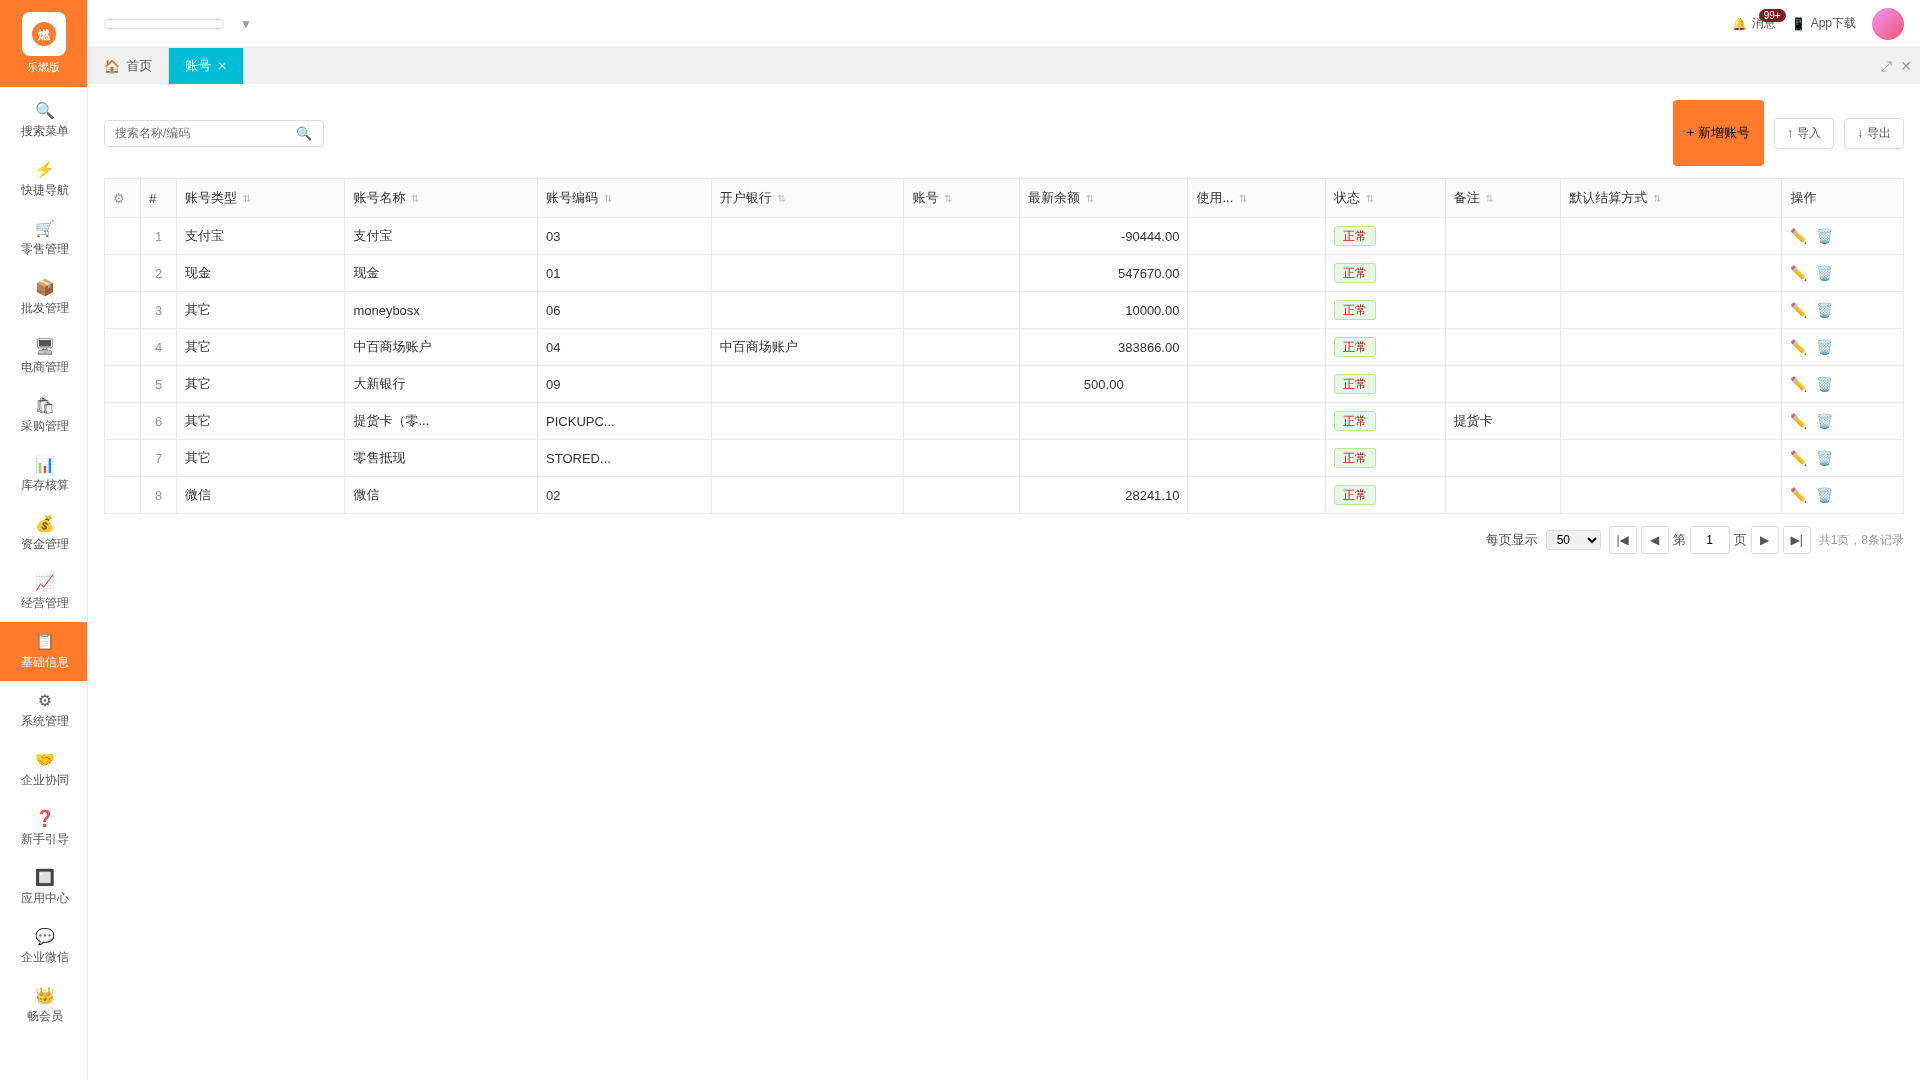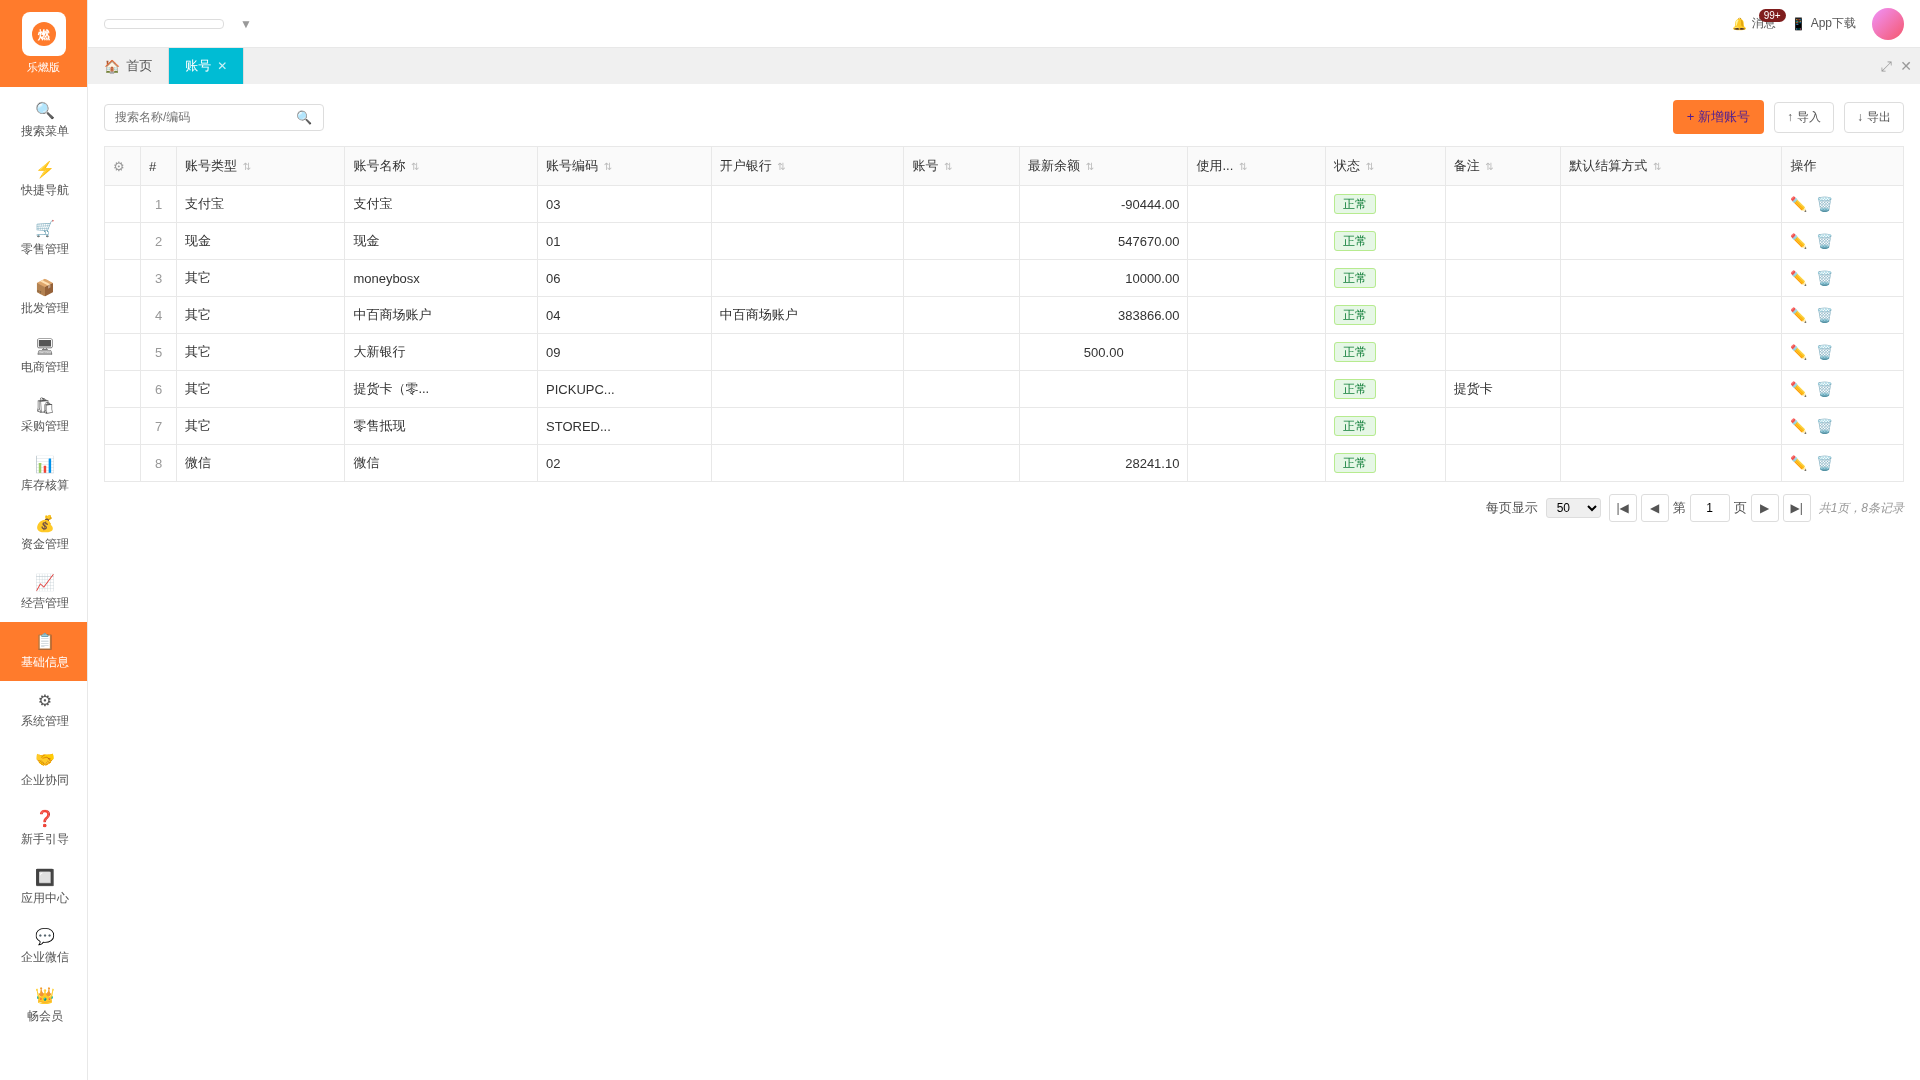--- a/index.html
+++ b/index.html
@@ -192,24 +192,24 @@
       width: 100%;
     }
     .search-icon { color: #ccc; }
     .toolbar-actions {
       display: flex;
       align-items: center;
       gap: 10px;
     }
     .btn-primary {
       background: #ff7b2c;
-      color: #4c1d95;
+      color: #000000;
       border: none;
       border-radius: 4px;
-      padding: 8px 14px;
+      padding: 24px 14px;
       font-size: 13px;
       cursor: pointer;
       display: flex;
       align-items: center;
       gap: 4px;
     }
     .btn-secondary {
       background: #fff;
       color: #555;
       border: 1px solid #ddd;
@@ -240,21 +240,21 @@
     .data-table th .sort-icon { color: #bbb; font-size: 10px; margin-left: 2px; }
     .data-table td {
       border: 1px solid #e8e8e8;
       padding: 9px 8px;
       color: #333;
       white-space: nowrap;
     }
     .data-table .row-num { color: #999; text-align: center; }
     .status-normal {
       background: #e6f7e6;
-      color: #15803d;
+      color: #b91c1c;
       border: 1px solid #b7eb8f;
       border-radius: 3px;
       padding: 2px 8px;
       font-size: 12px;
     }
     .action-icons { display: flex; gap: 8px; }
     .action-icon { color: #888; cursor: pointer; font-size: 14px; }
     .gear-col { text-align: center; }
     .gear-col .gear-icon { color: #999; cursor: pointer; }
 
@@ -294,21 +294,21 @@
       color: #555;
     }
     .page-input {
       width: 40px;
       height: 28px;
       border: 1px solid #ddd;
       border-radius: 3px;
       text-align: center;
       font-size: 12px;
     }
-    .page-info { color: #999; font-size: 12px; font-style: italic; }
+    .page-info { color: #999; font-size: 12px; }
   </style>
 </head>
 <body>
 
 <div class="sidebar">
   <div class="sidebar-logo">
     <div class="logo-icon">
       <svg width="30" height="30" viewBox="0 0 30 30">
         <circle cx="15" cy="15" r="12" fill="#ff7b2c"></circle>
         <text x="15" y="20" text-anchor="middle" fill="#fff" font-size="12" font-weight="bold">燃</text>

